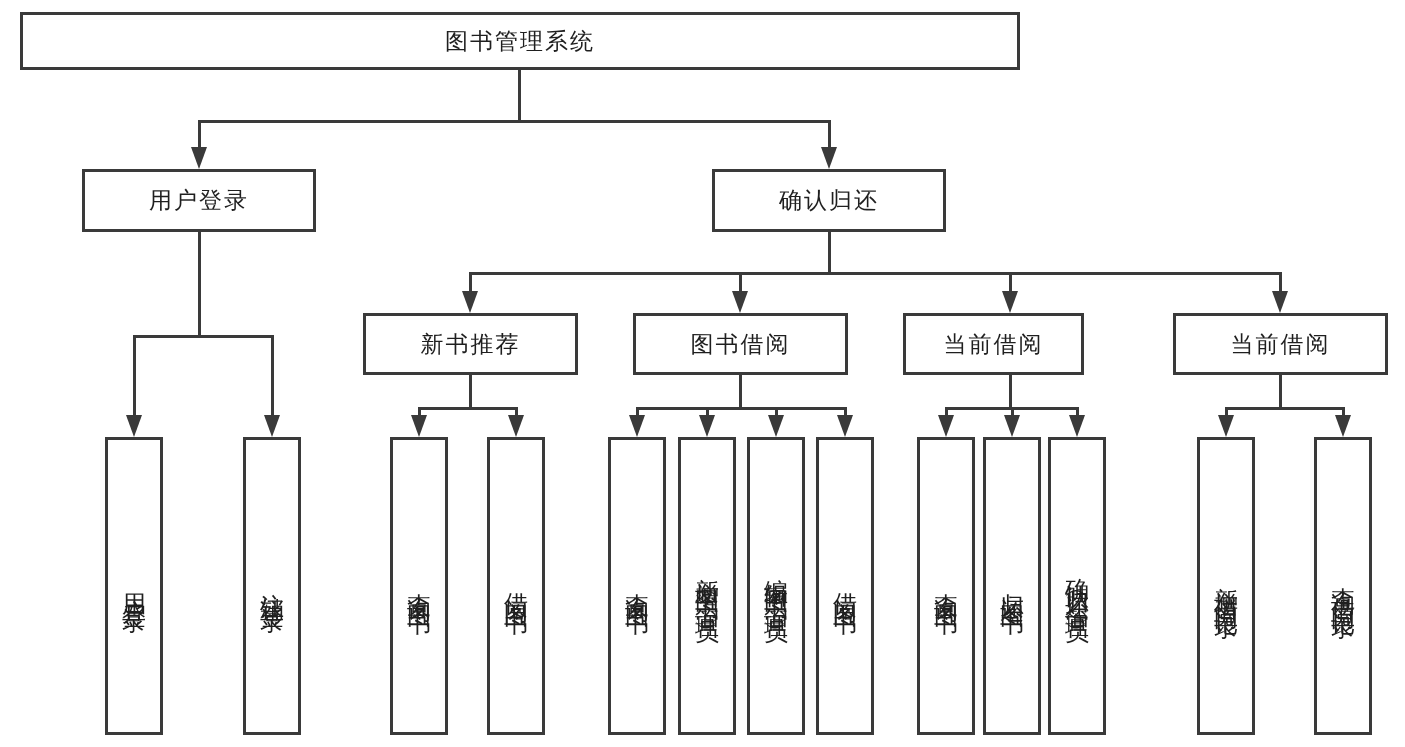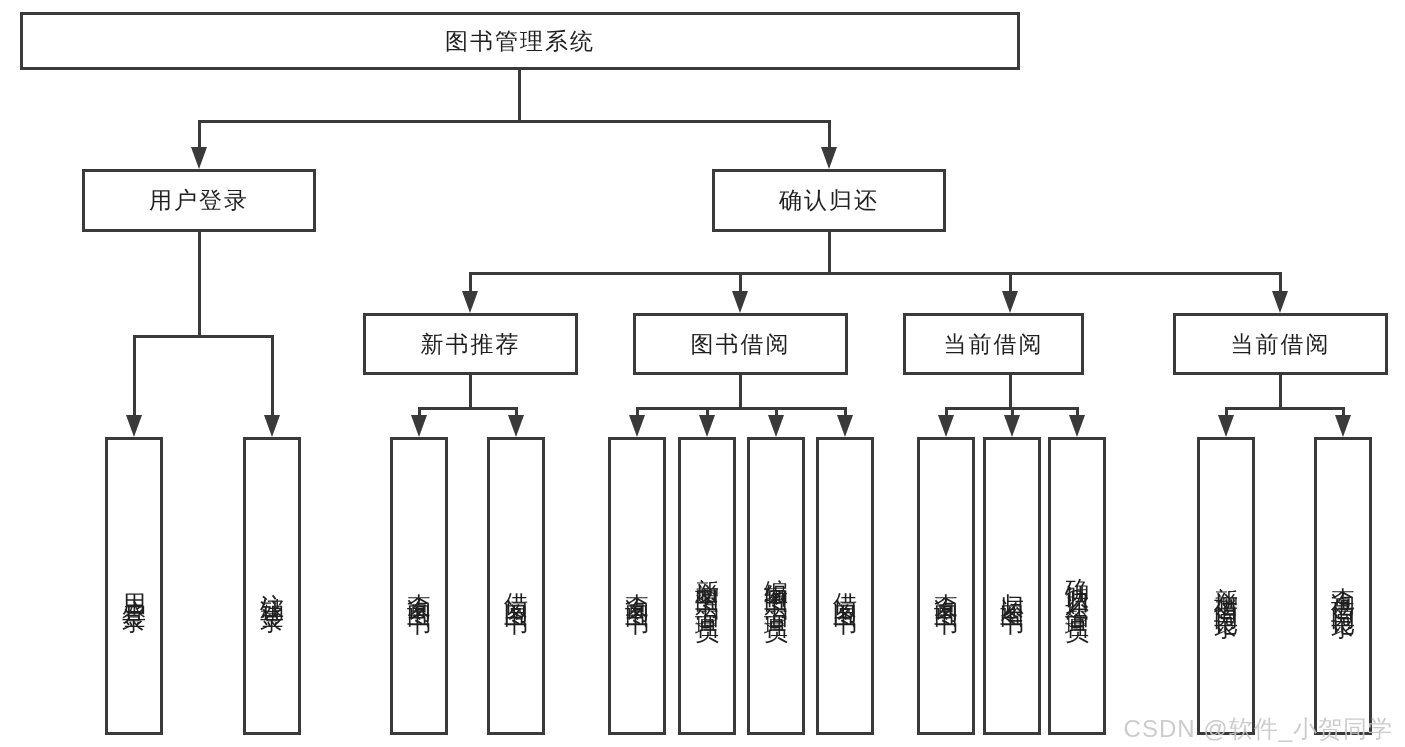--- a/index.html
+++ b/index.html
@@ -179,15 +179,14 @@
     <span class="vlabel">确认归还（管理员）</span>
   </div>
 
   <div class="box" style="left:1197px; top:437px; width:58px; height:298px;">
     <span class="vlabel">新增借阅记录</span>
   </div>
   <div class="box" style="left:1314px; top:437px; width:58px; height:298px;">
     <span class="vlabel">查询借阅记录</span>
   </div>
 
-  <div class="watermark">CSDN @软件_小贺同学</div>
 
 </div>
 
 </body></html>

